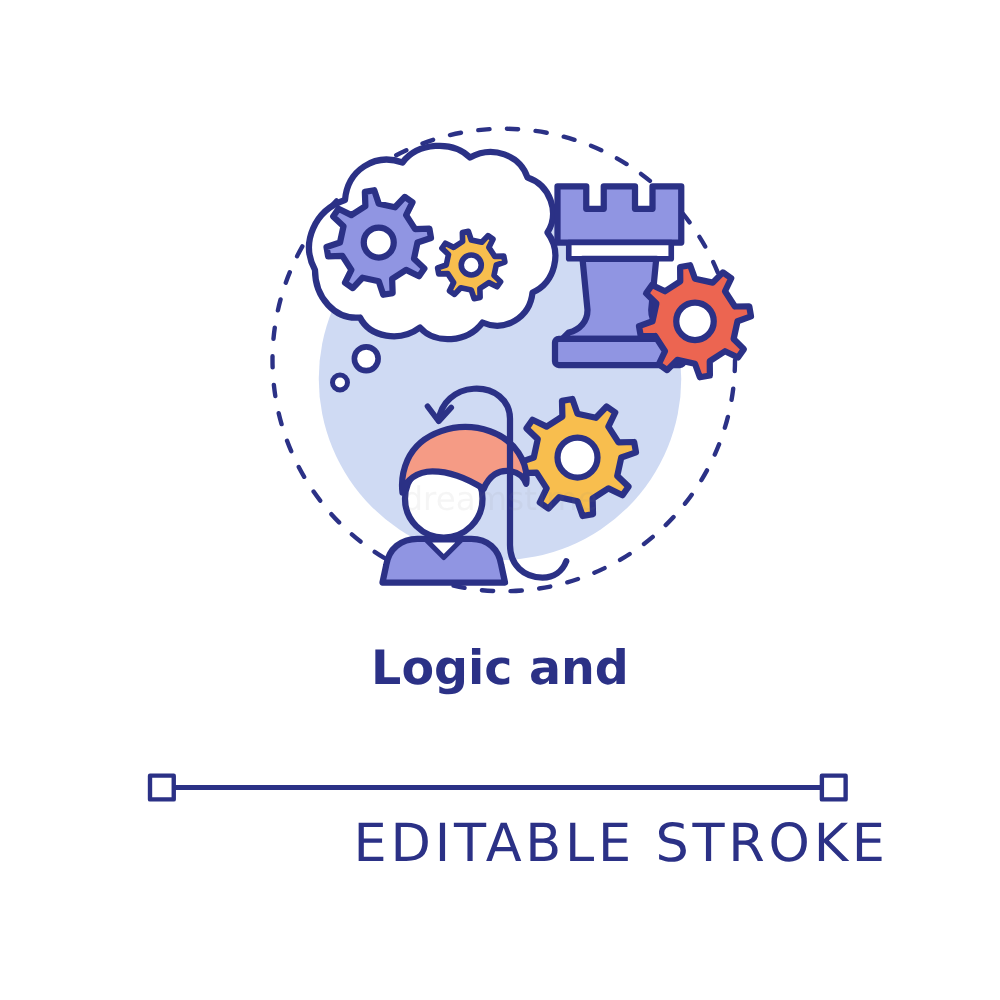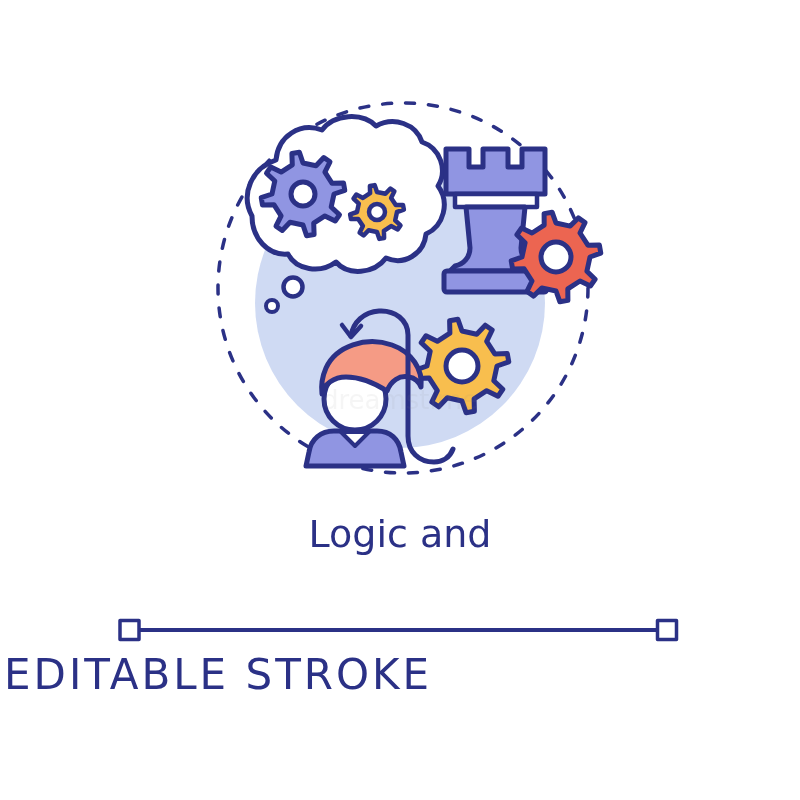--- a/index.html
+++ b/index.html
@@ -11,25 +11,25 @@
   .stroke-navy{stroke:var(--navy);stroke-linecap:round;stroke-linejoin:round;}
   .fill-none{fill:none;}
   .fill-white{fill:var(--white);}
   .fill-periwinkle{fill:var(--periwinkle);}
   .fill-lightblue{fill:var(--light-blue);}
   .fill-orange{fill:var(--orange);}
   .fill-yellow{fill:var(--yellow);}
   .fill-salmon{fill:var(--salmon);}
   .title{
     position:absolute;left:0;top:511px;width:800px;text-align:center;
-    color:var(--navy);font-weight:400;font-size:38px;line-height:46px;
+    color:var(--navy);font-weight:700;font-size:38px;line-height:46px;
     font-family:"DejaVu Sans",sans-serif;
   }
   .caption{
-    position:absolute;left:4px;top:650px;width:696px;text-align:left;
+    position:absolute;left:15px;top:650px;width:696px;text-align:right;
     color:var(--navy);font-weight:400;font-size:42px;letter-spacing:3px;
     font-family:"DejaVu Sans",sans-serif;
   }
   .wm{
     position:absolute;left:0;top:385px;width:800px;text-align:center;
     color:var(--watermark-gray);opacity:0.08;font-size:26px;
     font-family:"DejaVu Sans",sans-serif;pointer-events:none;
   }
 </style>
 </head>

